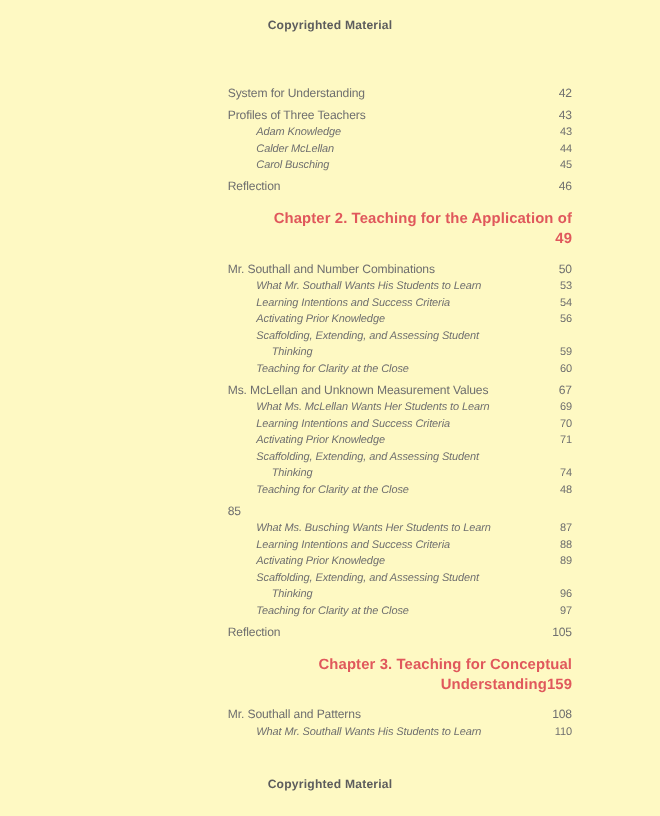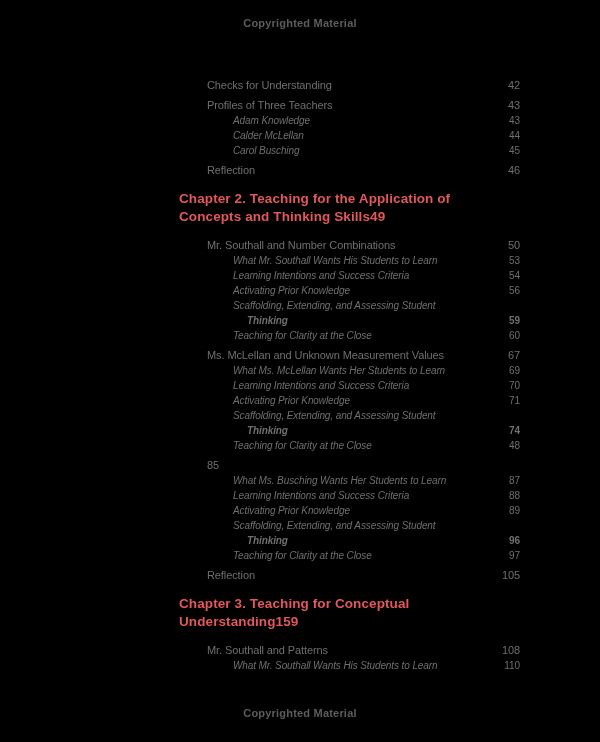--- a/index.html
+++ b/index.html
@@ -4,21 +4,21 @@
 <style>
   html, body {
     margin: 0;
     padding: 0;
     background: #ffffff;
   }
   .page {
     position: relative;
     width: 600px;
     height: 742px;
-    background: #000000;
+    background: #fef9c3;
     font-family: "Liberation Sans", sans-serif;
     overflow: hidden;
   }
   .notice {
     position: absolute;
     left: 0;
     width: 100%;
     text-align: center;
     font-size: 11px;
     font-weight: bold;
@@ -35,21 +35,21 @@
     width: 341px;
   }
 
   
   .chapter-block {
     margin-top: 12px;
     margin-bottom: 12px;
   }
   .chapter-line {
     display: flex;
-    justify-content: flex-start;
+    justify-content: flex-end;
     align-items: baseline;
     line-height: 18px;
     font-size: 13.5px;
     font-weight: bold;
     color: var(--accent, #e0585c);
     letter-spacing: 0.1px;
   }
   .chapter-page {
     font-size: 13.5px;
     font-weight: bold;
@@ -69,32 +69,32 @@
   }
   .row .lbl { white-space: nowrap; }
   .row .pg { text-align: left; }
 
   .entry-l1 { font-size: 11px; padding-left: 28px; letter-spacing: -0.1px; }
   .entry-l1 .pg { font-size: 11px; }
 
   .entry-l2 { font-size: 10px; font-style: italic; padding-left: 54px; letter-spacing: -0.1px; }
   .entry-l2 .pg { font-size: 10px; font-style: normal; }
 
-  .entry-l2.cont { padding-left: 68px; font-weight: bold; }
+  .entry-l2.cont { padding-left: 68px; }
 </style>
 </head>
 <body>
 
 <div class="page">
   <div class="notice top">Copyrighted Material</div>
 
   <div class="toc">
       <div class="group-block">
         <div class="row entry-l1">
-          <span class="lbl">Checks for Understanding</span>
+          <span class="lbl">System for Understanding</span>
           <span class="pg">42</span>
         </div>
       </div>
       <div class="group-block">
         <div class="row entry-l1">
           <span class="lbl">Profiles of Three Teachers</span>
           <span class="pg">43</span>
         </div>
         <div class="row entry-l2">
           <span class="lbl">Adam Knowledge</span>
@@ -113,21 +113,20 @@
         <div class="row entry-l1">
           <span class="lbl">Reflection</span>
           <span class="pg">46</span>
         </div>
       </div>
       <div class="chapter-block">
         <div class="chapter-line">
           <span class="lbl">Chapter 2. Teaching for the Application of</span>
         </div>
         <div class="chapter-line">
-          <span class="lbl">Concepts and Thinking Skills</span>
           <span class="chapter-page">49</span>
         </div>
       </div>
       <div class="group-block">
         <div class="row entry-l1">
           <span class="lbl">Mr. Southall and Number Combinations</span>
           <span class="pg">50</span>
         </div>
         <div class="row entry-l2">
           <span class="lbl">What Mr. Southall Wants His Students to Learn</span>

